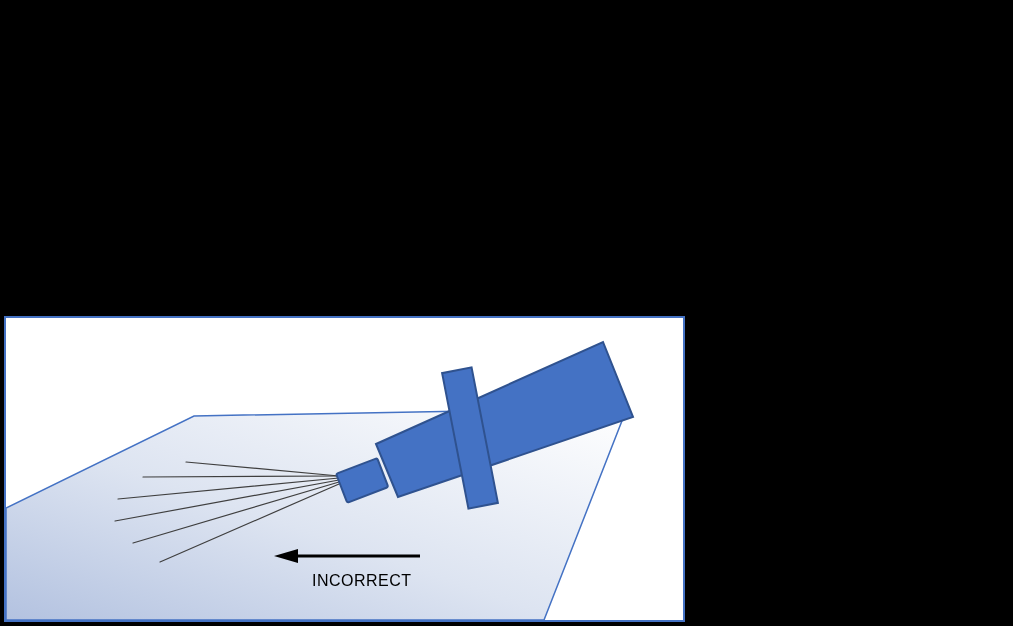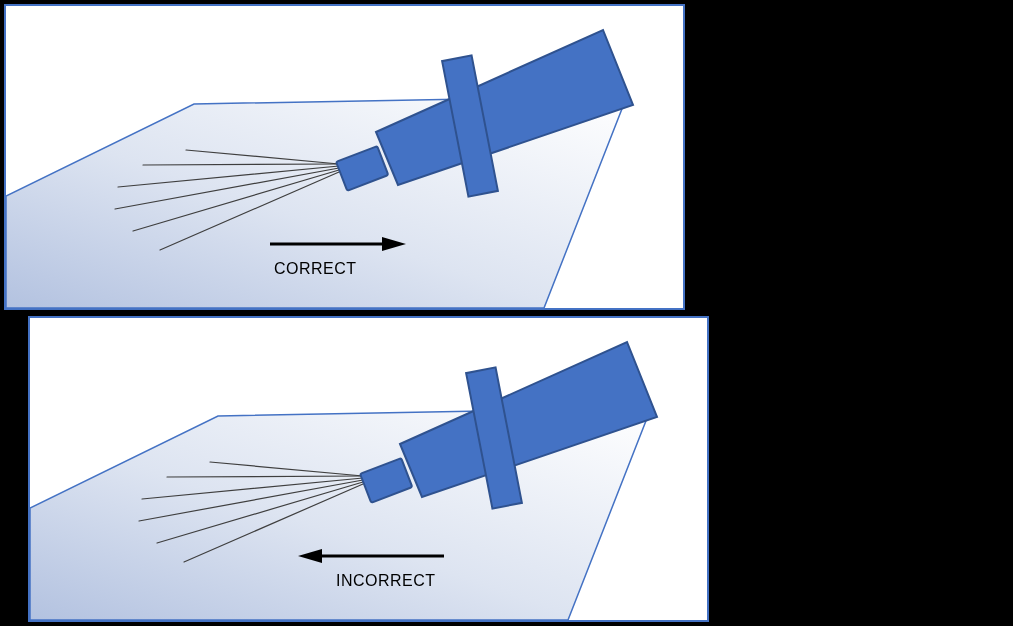--- a/index.html
+++ b/index.html
@@ -18,21 +18,21 @@
   .panel {
     position: absolute;
     left: 4px;
     width: 677px;
     height: 302px;
     border: 2px solid #4472C4;
     background: #ffffff;
     overflow: hidden;
   }
   .panel.top { top: 4px; }
-  .panel.bottom { top: 316px; margin-left: 24px; }
+  .panel.bottom { top: 316px; }
   .scene {
     position: absolute;
     left: 0;
     top: 0;
     width: 677px;
     height: 302px;
     display: block;
   }
   .arrow {
     position: absolute;
@@ -82,30 +82,20 @@
         <rect x="334" y="147" width="44" height="31" rx="2" fill="#4472C4" stroke="#2F528F" stroke-width="2" transform="rotate(-21 356 162)"></rect>
         <polygon points="370,126 597,24 627,99 392,179" fill="#4472C4" stroke="#2F528F" stroke-width="2"></polygon>
         <rect x="449" y="51" width="30" height="138" fill="#4472C4" stroke="#2F528F" stroke-width="2" transform="rotate(-11 464 120)"></rect>
       </g>
     </symbol>
   </defs>
 </svg>
 
 <div class="figure">
 
-  <div class="panel top">
-    <svg class="scene" viewBox="0 0 677 302">
-      <use href="#spray-scene"></use>
-    </svg>
-    <svg class="arrow" width="140" height="20">
-      <line x1="2" y1="10" x2="118" y2="10" stroke="#000000" stroke-width="3"></line>
-      <polygon points="114,3 138,10 114,17" fill="#000000"></polygon>
-    </svg>
-    <div class="direction-label">CORRECT</div>
-  </div>
 
   <div class="panel bottom">
     <svg class="scene" viewBox="0 0 677 302">
       <use href="#spray-scene"></use>
     </svg>
     <svg class="arrow" width="150" height="20">
       <polygon points="26,3 2,10 26,17" fill="#000000"></polygon>
       <line x1="22" y1="10" x2="148" y2="10" stroke="#000000" stroke-width="3"></line>
     </svg>
     <div class="direction-label">INCORRECT</div>

